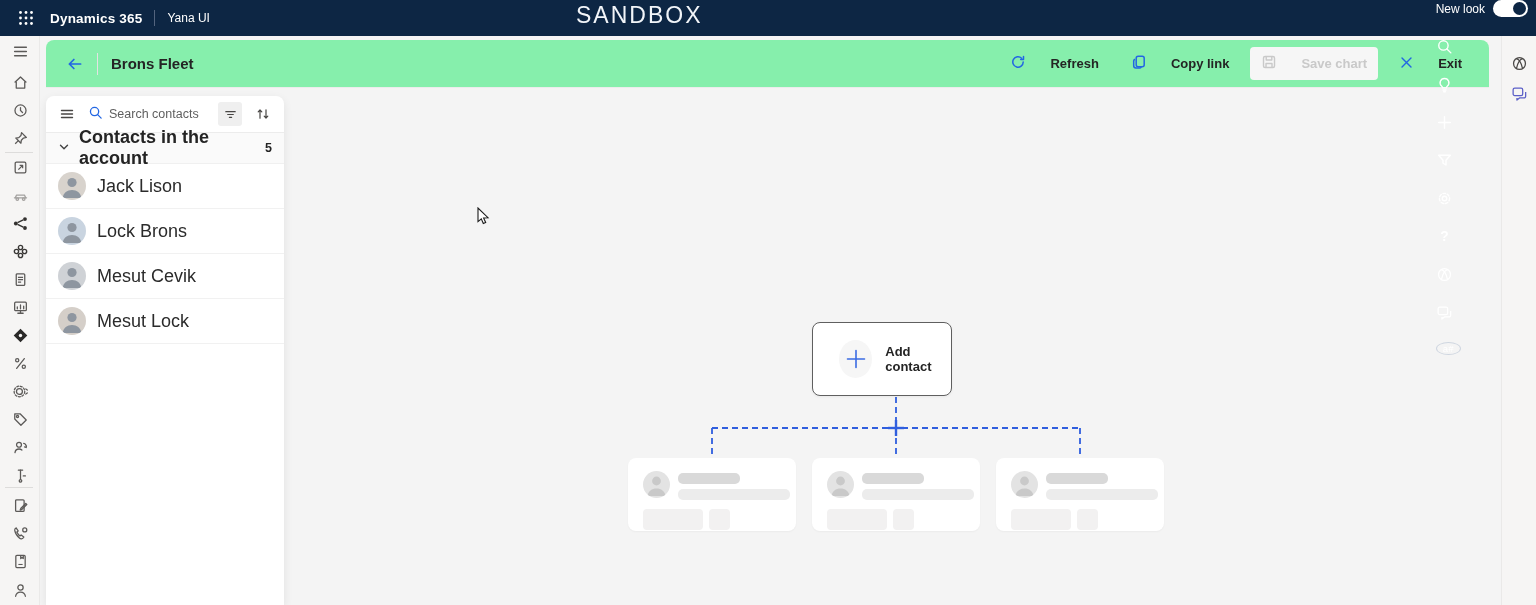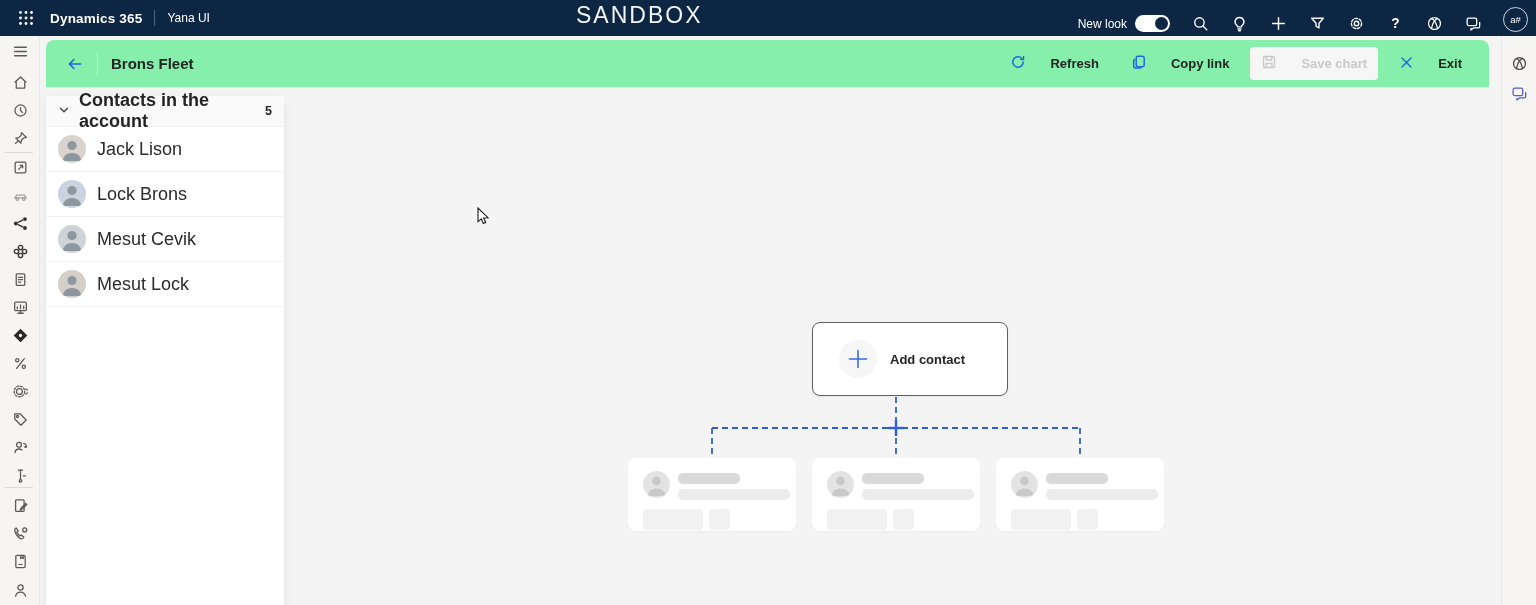--- a/index.html
+++ b/index.html
@@ -17,21 +17,21 @@
     display:flex; align-items:center; z-index:50;
   }
   .topbar .waffle { margin-left:12px; width:28px; height:28px; display:flex; align-items:center; justify-content:center; cursor:pointer; }
   .topbar .appname { margin-left:10px; font-size:13.5px; font-weight:bold; letter-spacing:.2px; }
   .topbar .tb-divider { width:1px; height:16px; background:#53647e; margin:0 12px; }
   .topbar .envname { font-size:12px; }
   .sandbox {
     position:absolute; left:576px; top:0; height:32px; line-height:31px;
     font-size:23px; font-weight:300; letter-spacing:2px; color:#f2f5f9;
   }
-  .tb-right { position:absolute; right:8px; top:0; height:32px; display:flex; align-items:flex-end; gap:21px; }
+  .tb-right { position:absolute; right:8px; top:0; height:32px; display:flex; align-items:flex-start; gap:21px;flex-direction:column; }
   .newlook { display:flex; align-items:center; gap:8px; }
   .newlook .nl-label { font-size:12px; color:#fff; }
   .toggle { width:35px; height:17px; background:#fff; border-radius:9px; position:relative; cursor:pointer; }
   .toggle .knob { position:absolute; right:2px; top:2px; width:13px; height:13px; border-radius:50%; background:#0d2644; }
   .tb-icon { width:18px; height:18px; display:flex; align-items:center; justify-content:center; cursor:pointer; }
   .tb-avatar {
     width:25px; height:25px; border-radius:50%; border:1.5px solid #cfd6e0;
     display:flex; align-items:center; justify-content:center;
     font-size:9.5px; color:#fff; cursor:pointer;
   }
@@ -95,21 +95,21 @@
   }
   .avatar { width:28px; height:28px; border-radius:50%; overflow:hidden; flex:none; }
   .contact-name { margin-left:11px; font-size:18px; color:#2b2b2b; }
   .primary-badge {
     margin-left:auto; background:#d3e3f8; color:#3a5c8f;
     font-size:10px; font-weight:600; padding:3px 8px; border-radius:3px;
   }
   
   .connector-svg { position:absolute; left:0; top:0; width:1536px; height:605px; z-index:5; pointer-events:none; }
   .add-card {
-    position:absolute; left:812px; top:322px; width:196px; height:74px;
+    position:absolute; left:812px; top:322px; width:140px; height:74px;
     background:#fff; border:1.5px solid #5f5f5f; border-radius:8px;
     display:flex; align-items:center; padding-left:26px; gap:13px;
     z-index:10; cursor:pointer; box-shadow:0 1px 3px rgba(0,0,0,.05);
   }
   .add-circle {
     width:38px; height:38px; border-radius:50%; background:#f6f6f6;
     display:flex; align-items:center; justify-content:center;
   }
   .add-label { font-size:13px; font-weight:600; color:#242424; }
   .ghost-card {
@@ -452,20 +452,45 @@
         <circle cx="13.5" cy="10" r="4.4" fill="#c9c9c9"></circle>
         <path d="M4.5 25c.7-5 4.3-7.6 9-7.6s8.3 2.6 9 7.6z" fill="#c9c9c9"></path>
       </svg></div>
   <div class="g-name"></div>
   <div class="g-line"></div>
   <div class="g-chip1"></div>
   <div class="g-chip2"></div>
 </div>
 
 <div class="panel">
+  <div class="panel-search">
+    <div class="panel-iconbtn">
+      <svg width="16" height="16" viewBox="0 0 16 16" fill="none" stroke="#484644" stroke-width="1.4" stroke-linecap="round">
+          <path d="M2.5 4.5h11M2.5 8h11M2.5 11.5h11"></path>
+        </svg>
+    </div>
+    <div class="search-wrap">
+      <span><svg width="15" height="15" viewBox="0 0 16 16" fill="none" stroke="#2266e3" stroke-width="1.4" stroke-linecap="round">
+            <circle cx="7" cy="7" r="4.4"></circle>
+            <path d="M10.3 10.3 14 14"></path>
+          </svg></span>
+      <input class="search-input" type="text" placeholder="Search contacts" style="">
+    </div>
+    <div class="panel-iconbtn boxed">
+      <svg width="15" height="15" viewBox="0 0 16 16" fill="none" stroke="#484644" stroke-width="1.3" stroke-linecap="round">
+          <path d="M3 5h10M5 8h6M6.8 11h2.4"></path>
+        </svg>
+    </div>
+    <div class="panel-iconbtn">
+      <svg width="16" height="16" viewBox="0 0 16 16" fill="none" stroke="#484644" stroke-width="1.2" stroke-linecap="round" stroke-linejoin="round">
+          <path d="M5 12.2V4M5 4 3.2 5.8M5 4l1.8 1.8"></path>
+          <path d="M11 3.8V12M11 12l-1.8-1.8M11 12l1.8-1.8"></path>
+        </svg>
+    </div>
+  </div>
 
   <div class="group-row">
     <span><svg width="12" height="12" viewBox="0 0 12 12" fill="none" stroke="#424242" stroke-width="1.4" stroke-linecap="round" stroke-linejoin="round">
           <path d="M2.5 4.2 6 7.7l3.5-3.5"></path>
         </svg></span>
     <span class="group-label">Contacts in the account</span>
     <span class="group-count">5</span>
   </div>
 
   <div class="contact-row">

